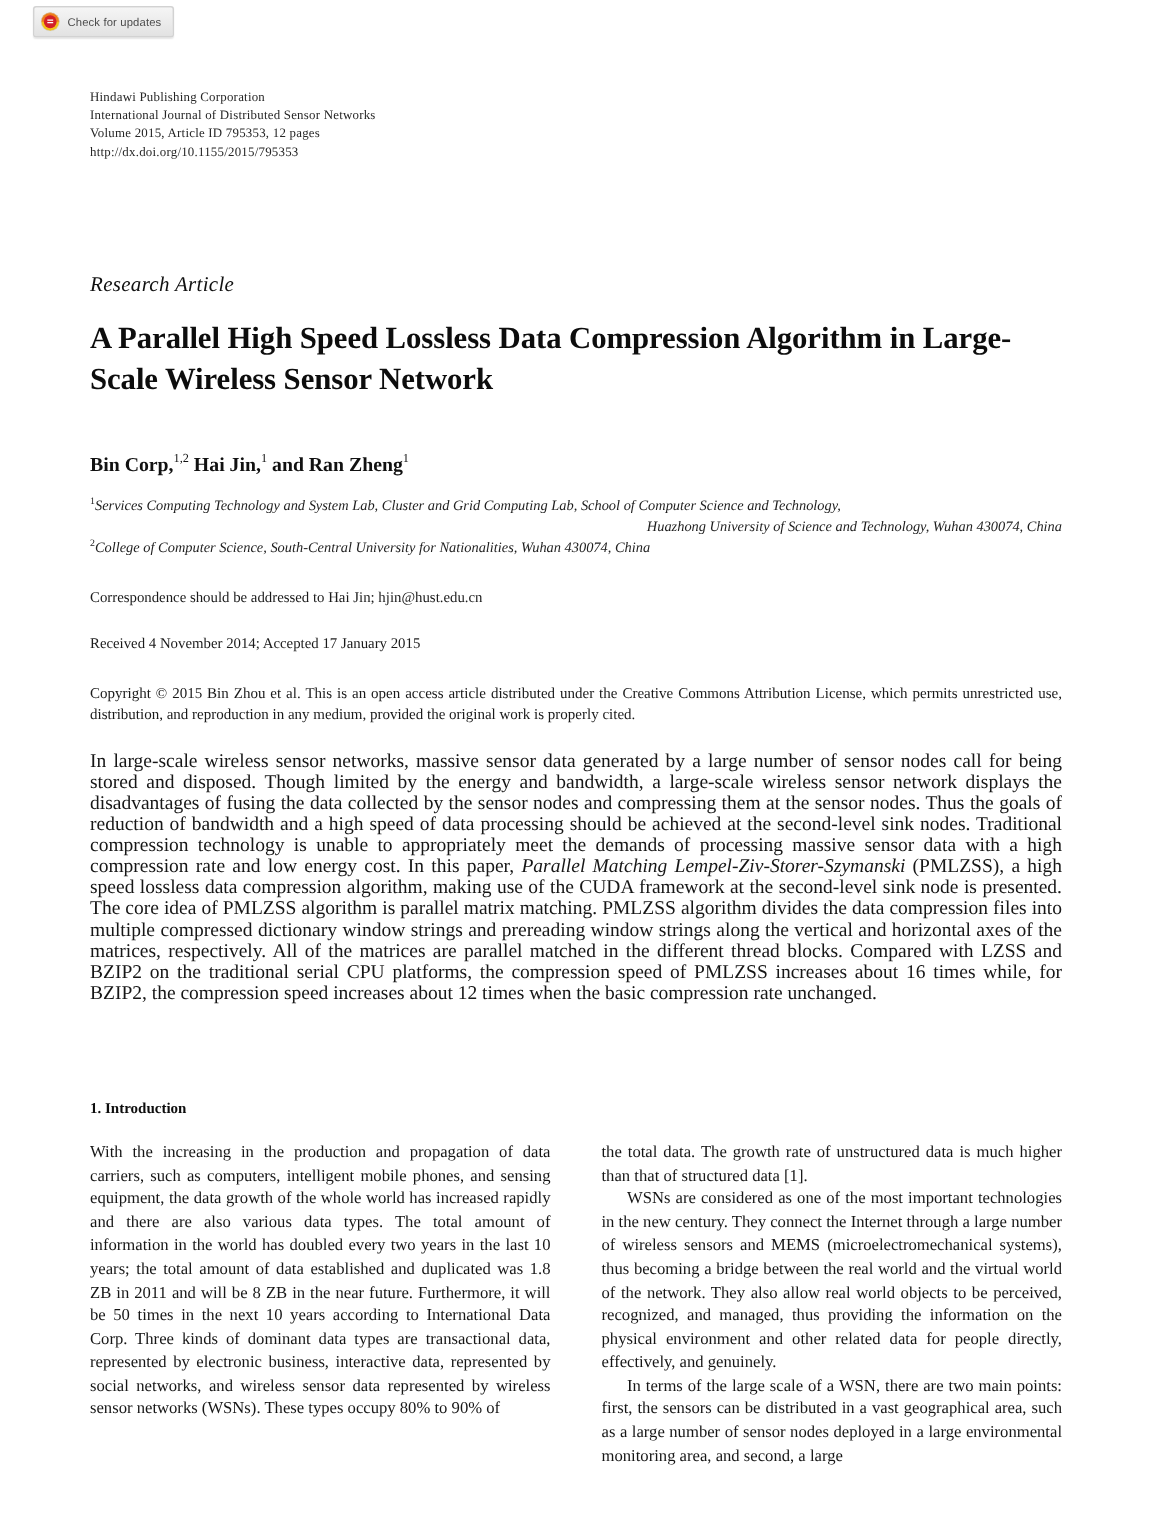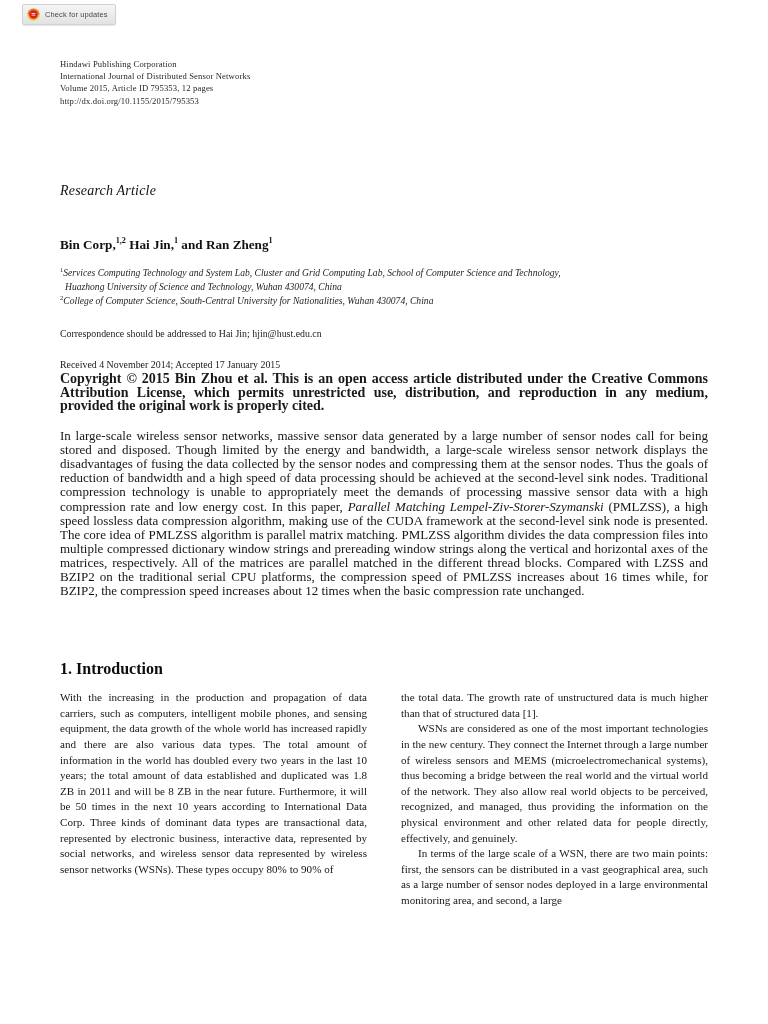--- a/index.html
+++ b/index.html
@@ -91,62 +91,62 @@
   
   .authors {
     margin-top: 34px;
     font-weight: bold;
     font-size: 13.2px;
     line-height: 17px;
     color: #111;
   }
   .authors sup {
     font-size: 8.2px;
-    font-weight: bold;
+    font-weight: normal;
     vertical-align: super;
     line-height: 0;
     margin-top: 42px;
   }
 
   .affiliations {
     margin-top: 13px;
     font-style: italic;
     font-size: 9.6px;
     line-height: 14.2px;
     color: #1e1e1e;
   }
   .affiliations .aff {
     text-indent: 0;
     padding-left: 0;
   }
-  .affiliations .aff .cont { padding-left: 5px; display: block; }
+  .affiliations .aff .cont { padding-left: 5px; display: block; text-align: right; }
   .affiliations sup {
     font-size: 6.6px;
     vertical-align: super;
     line-height: 0;
     font-style: normal;
   }
 
   
   .meta-line {
     font-size: 9.9px;
     line-height: 14px;
     color: #1a1a1a;
   }
   .meta-correspondence { margin-top: 19px; }
   .meta-received { margin-top: 17px; }
   .meta-editor { margin-top: 17px; }
 
   
   .copyright {
-    font-size: 14px;
+    margin-top: 19px;
+    font-size: 10px;
     line-height: 13.2px;
     text-align: justify;
     color: #1a1a1a;
-    font-weight: bold;
   }
 
   
   .abstract {
     margin-top: 17px;
     font-size: 13px;
     line-height: 14.1px;
     text-align: justify;
     color: #161616;
   }
@@ -156,21 +156,21 @@
   .body-columns {
     margin-top: 63px;
     display: flex;
     gap: 34px;
   }
   .col {
     width: 307px;
   }
   .section-heading {
     font-weight: bold;
-    font-size: 16px;
+    font-size: 10px;
     line-height: 16px;
     color: #0d0d0d;
     margin-bottom: 13px;
   }
   .col p {
     margin: 0;
     font-size: 11.1px;
     line-height: 15.6px;
     text-align: justify;
     color: #161616;
@@ -198,20 +198,21 @@
   <div class="content">
 
     <div class="masthead">
       <div>Hindawi Publishing Corporation</div>
       <div>International Journal of Distributed Sensor Networks</div>
       <div>Volume 2015, Article ID 795353, 12 pages</div>
       <div>http://dx.doi.org/10.1155/2015/795353</div>
     </div>
 
     <div class="article-type">Research Article</div>
+    <h1 class="article-title">A Parallel High Speed Lossless Data Compression Algorithm in Large-Scale Wireless Sensor Network</h1>
 
     <div class="authors">
       <span><span>Bin Corp,</span><sup>1,2</sup></span>
       <span><span>Hai Jin,</span><sup>1</sup></span>
       <span><span>and Ran Zheng</span><sup>1</sup></span>
     </div>
 
     <div class="affiliations">
       <div class="aff">
         <sup>1</sup><span>Services Computing Technology and System Lab, Cluster and Grid Computing Lab, School of Computer Science and Technology,</span>

